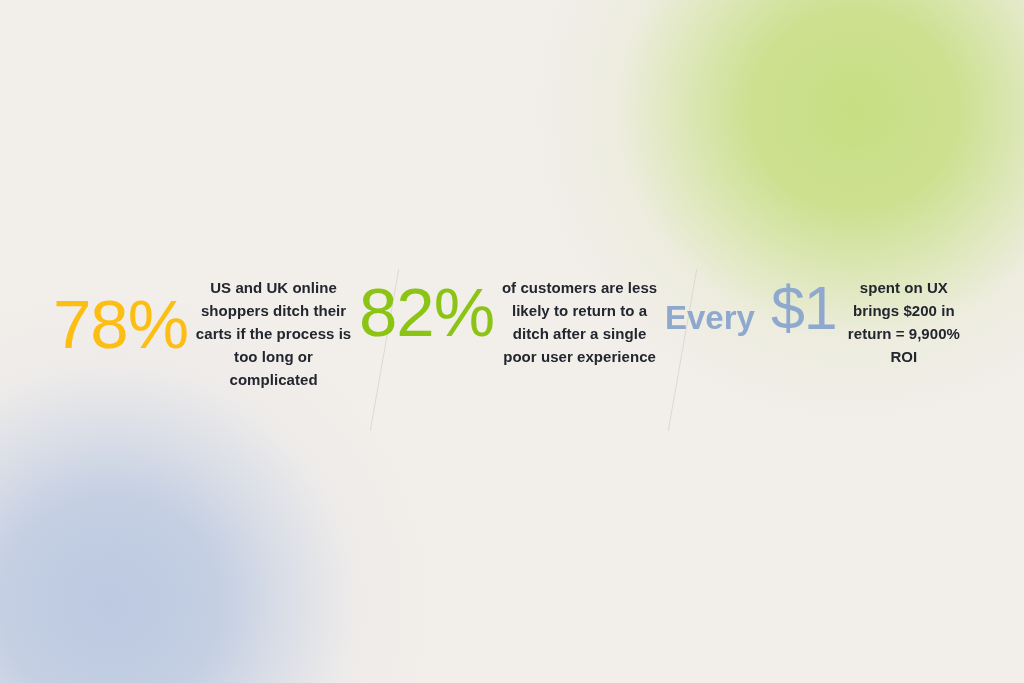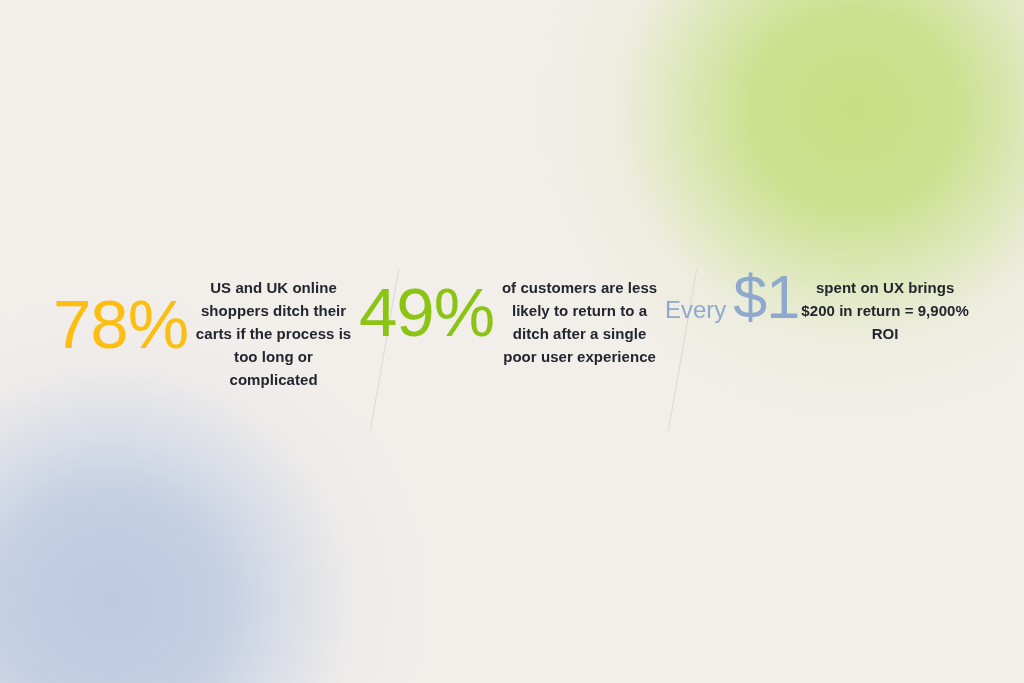--- a/index.html
+++ b/index.html
@@ -87,25 +87,25 @@
     font-size: 69px;
     font-weight: 500;
     line-height: 1;
     letter-spacing: -1px;
   }
   .stat-value.amber { color: #FDBE13; }
   .stat-value.lime  { color: #8CC415; }
   .stat-value.steel { color: #8FA9CE; font-size: 61px; }
 
   .stat-prefix {
-    font-size: 24px;
-    font-weight: 400;
+    font-size: 33px;
+    font-weight: 700;
     color: #8FA9CE;
     line-height: 1;
-    margin-right: 7px;
+    margin-right: 16px;
     letter-spacing: 0px;
   }
 
   .stat-caption {
     margin-top: 14px;
     font-size: 15px;
     font-weight: bold;
     line-height: 23px;
     color: #22262F;
     max-width: 250px;
@@ -141,21 +141,21 @@
 
     <div class="stat-col">
       <div class="stat-figure">
         <span class="stat-value amber">78%</span>
       </div>
       <div class="stat-caption">US and UK online shoppers ditch their carts if the process is too long or complicated</div>
     </div>
 
     <div class="stat-col">
       <div class="stat-figure">
-        <span class="stat-value lime">49%</span>
+        <span class="stat-value lime">82%</span>
       </div>
       <div class="stat-caption">of customers are less likely to return to a ditch after a single poor user experience</div>
     </div>
 
     <div class="stat-col">
       <div class="stat-figure">
         <span class="stat-prefix">Every</span>
         <span class="stat-value steel">$1</span>
       </div>
       <div class="stat-caption">spent on UX brings $200 in return = 9,900% ROI</div>

